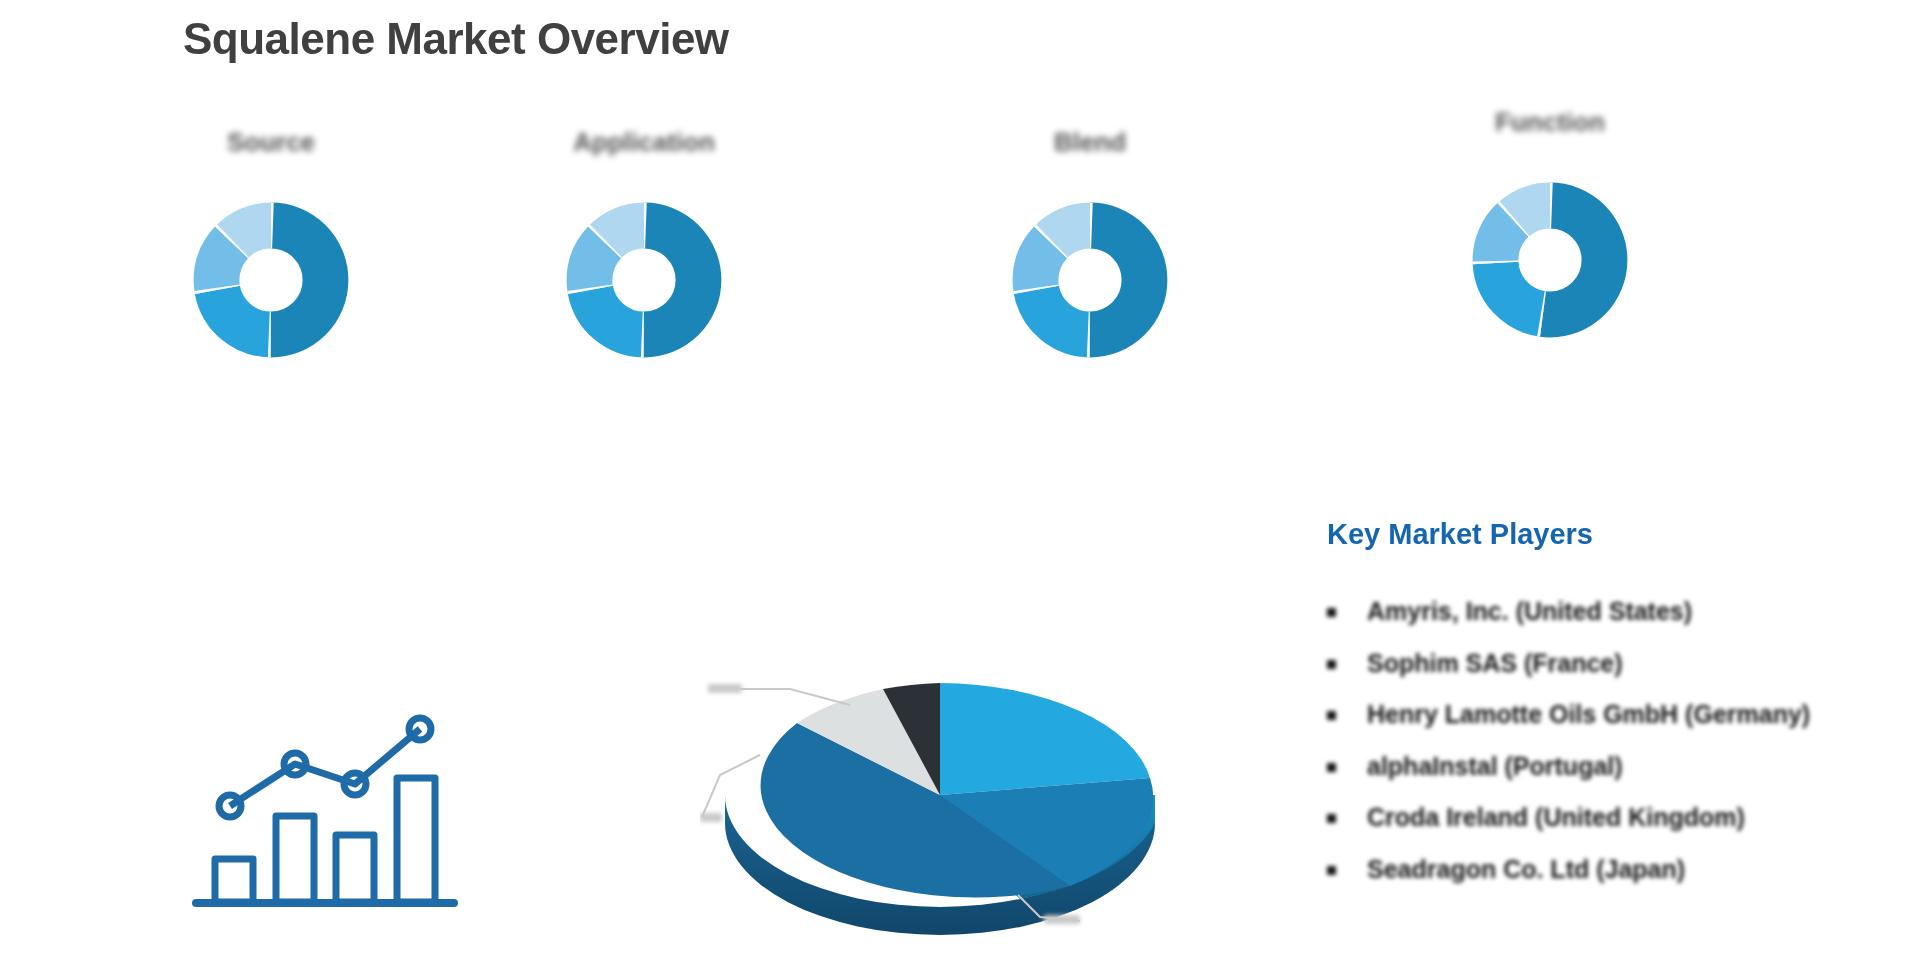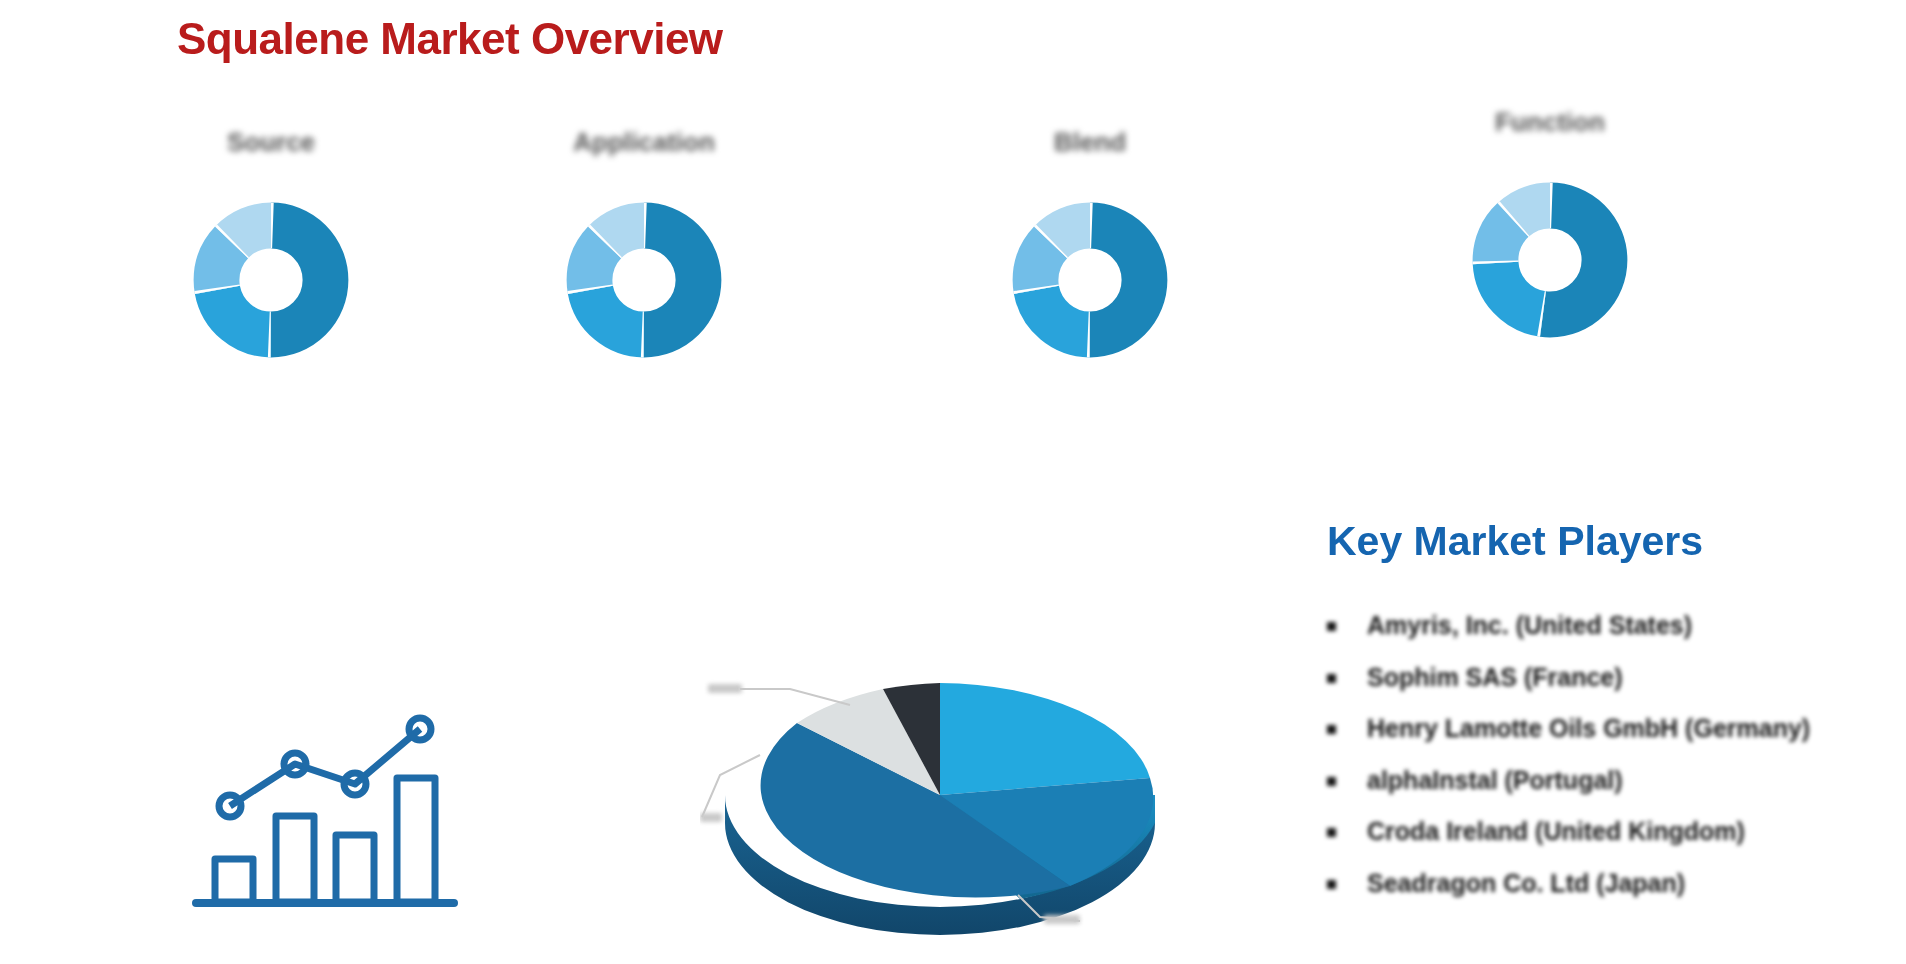--- a/index.html
+++ b/index.html
@@ -8,23 +8,23 @@
     width:1906px;height:964px;
     background:#ffffff;
     font-family:"Liberation Sans", sans-serif;
     position:relative;
     overflow:hidden;
   }
   .canvas{position:relative;width:1906px;height:964px;}
 
   
   .main-title{
-    position:absolute;left:177px;top:14px;
+    position:absolute;left:183px;top:14px;
     font-size:44px;font-weight:bold;
-    color:#b91c1c;
+    color:#404040;
     letter-spacing:-0.5px;
     white-space:nowrap;
   }
 
   
   .donut-row{position:absolute;left:0;top:125px;width:1906px;height:305px;}
   .donut-cell{position:absolute;top:0;width:300px;text-align:center;}
   .donut-label{
     height:34px;line-height:34px;
     font-size:26px;font-weight:bold;
@@ -34,21 +34,21 @@
     -webkit-filter:blur(3.4px);
     white-space:nowrap;overflow:hidden;
     margin-bottom:12px;
   }
   .donut-label.lbl-4{filter:blur(3.0px);-webkit-filter:blur(3.0px);}
   .donut-svg{display:block;margin:0 auto;}
 
   
   .players-block{position:absolute;left:1327px;top:518px;width:560px;}
   .players-heading{
-    font-size:41px;font-weight:bold;
+    font-size:29px;font-weight:bold;
     color:#1565b0;
     margin:0 0 46px 0;
     white-space:nowrap;
   }
   .players-list{list-style:none;margin:0;padding:0;}
   .player-item{
     position:relative;
     padding-left:40px;
     margin-bottom:22px;
     font-size:25px;font-weight:bold;

